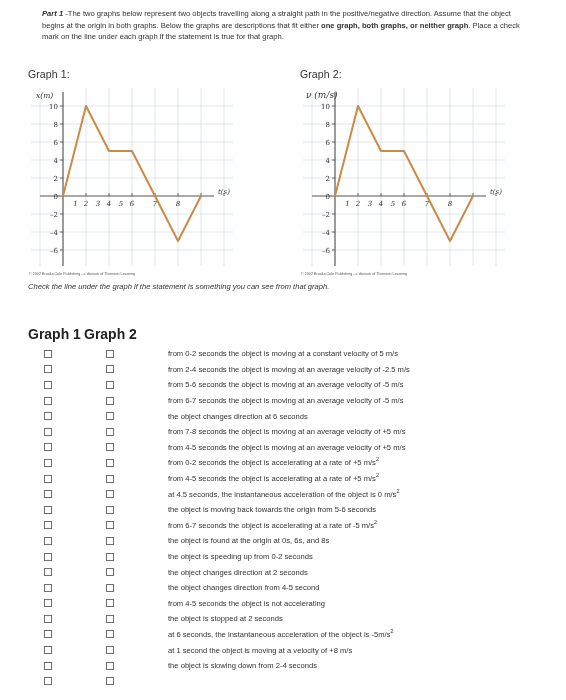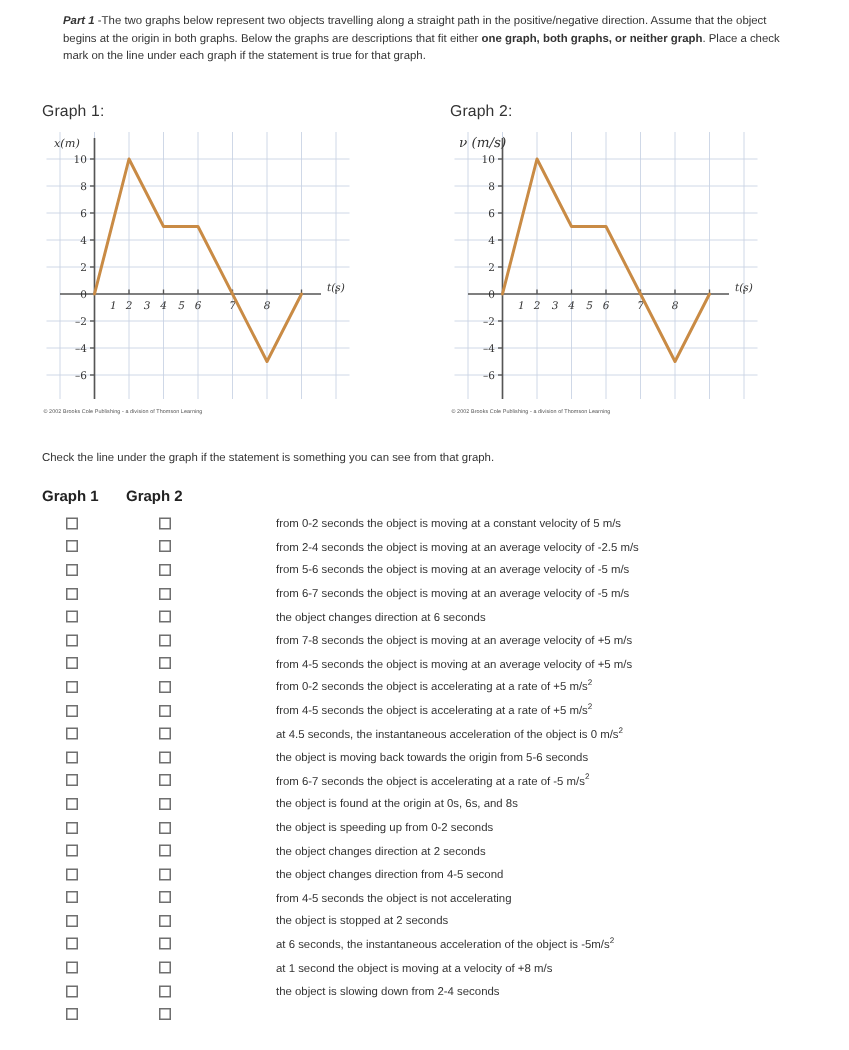--- a/index.html
+++ b/index.html
@@ -63,35 +63,36 @@
     letter-spacing: .05px;
     white-space: nowrap;
   }
   #c1 { left: 29px; top: 272px; }
   #c2 { left: 301px; top: 272px; }
 
   
   .check-note {
     position: absolute;
     left: 28px;
-    top: 300px;
+    top: 282px;
     font-size: 7.6px;
     color: #333;
+    font-style: italic;
   }
 
   
   .stmt-area {
     position: absolute;
     left: 28px;
     top: 326px;
     width: 510px;
   }
   .col-heads {
     display: flex;
-    font-size: 10px;
+    font-size: 14px;
     font-weight: bold;
     color: #222;
     margin-bottom: 4px;
   }
   .col-heads .h1 { width: 56px; }
   .col-heads .h2 { width: 84px; }
 
   .stmt-row {
     display: flex;
     align-items: center;
@@ -108,21 +109,20 @@
     width: 6px;
     height: 6px;
     border: 1px solid #6f6f6f;
     background: #fff;
     display: block;
   }
   .stmt-text {
     font-size: 7.6px;
     color: #333;
     white-space: nowrap;
-    margin-left: 16px;
   }
   .stmt-text sup {
     font-size: 5.4px;
     vertical-align: super;
     line-height: 0;
   }
 </style>
 </head>
 <body>
 

